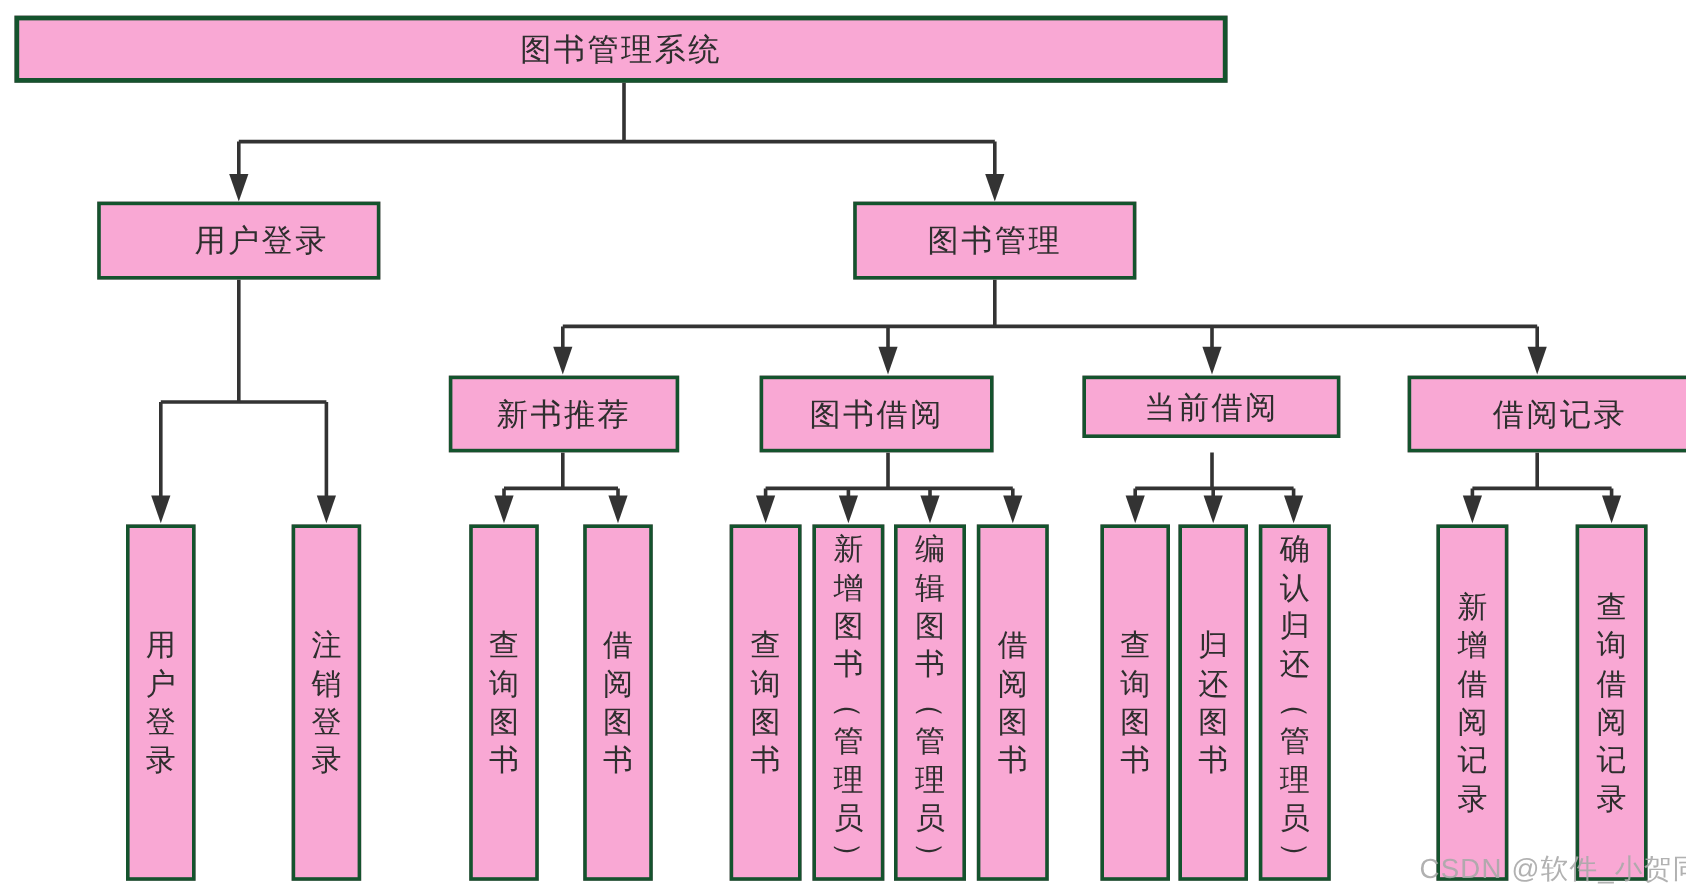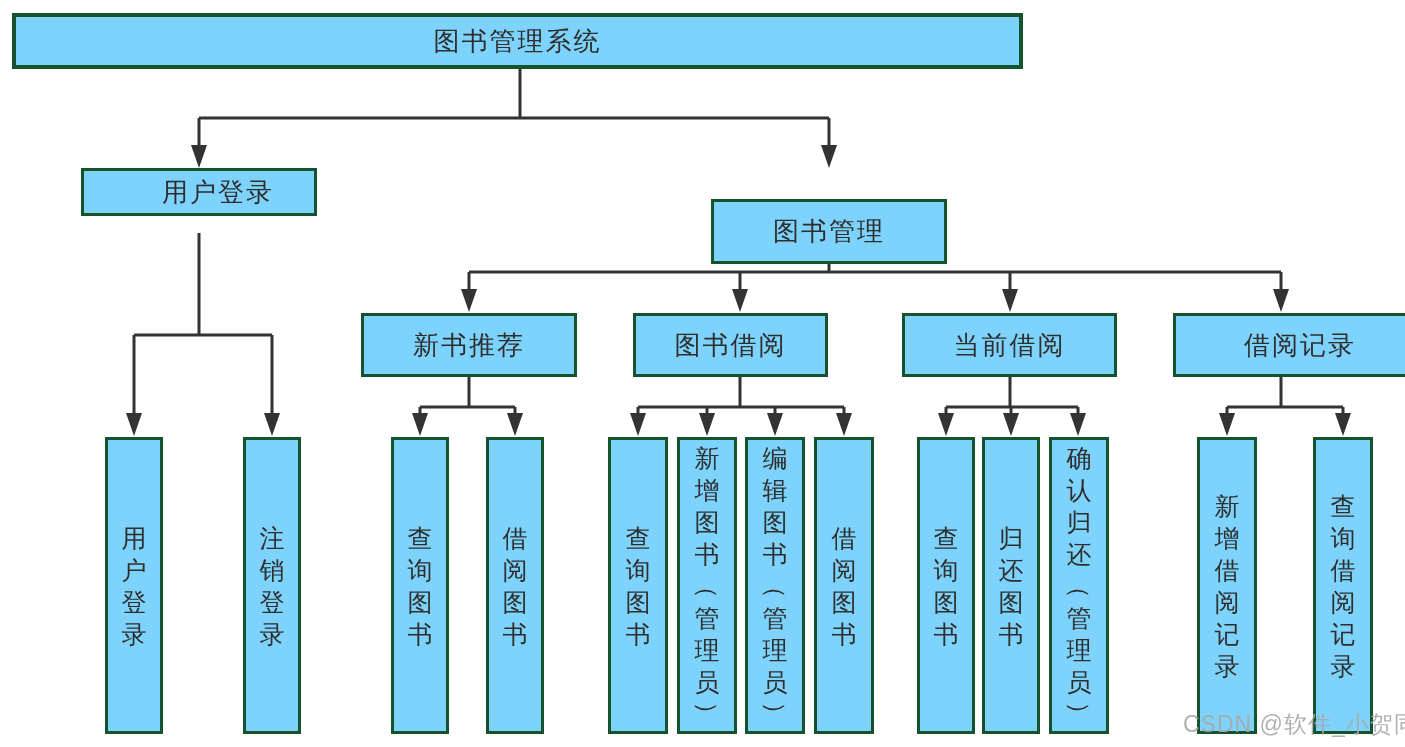--- a/index.html
+++ b/index.html
@@ -1,31 +1,31 @@
 <!DOCTYPE html>
 <html><head>
 <meta charset="utf-8">
 <style>
   html,body { margin:0; padding:0; background:#ffffff; }
   body { width:1405px; height:747px; font-family:"Liberation Sans", sans-serif; }
   .stage { position:relative; width:1405px; height:747px; background:#fff; overflow:hidden; }
   svg.connectors { position:absolute; left:0; top:0; z-index:1; }
   .box {
     position:absolute; z-index:2; box-sizing:border-box;
-    background:#7dd3fc; border:3px solid #14532d;
+    background:#f9a8d4; border:3px solid #14532d;
     display:flex; align-items:center; justify-content:center;
     color:#2e2e2e;
   }
   .h   { font-size:26px; letter-spacing:2px; }
   .root{ left:12px;  top:13px;  width:1011px; height:56px; border-width:4px;}
-  .n2a { left:81px;  top:168px; width:236px;  height:48px;padding-left:38px; }
-  .n2b { left:711px; top:168px; width:236px;  height:65px;margin-top:31px; }
-  .n3a { left:361px; top:313px; width:216px;  height:64px; }
+  .n2a { left:81px;  top:168px; width:236px;  height:65px;padding-left:38px; }
+  .n2b { left:711px; top:168px; width:236px;  height:65px; }
+  .n3a { left:374px; top:313px; width:192px;  height:64px; }
   .n3b { left:633px; top:313px; width:195px;  height:64px; }
-  .n3c { left:902px; top:313px; width:215px;  height:64px; }
+  .n3c { left:902px; top:313px; width:215px;  height:52px; }
   .n3d { left:1173px;top:313px; width:254px;  height:64px; }
   .leaf{
     top:437px; width:58px; height:297px;
     flex-direction:column; font-size:25px;
     justify-content:center;
   }
   .leaf.w60 { width:60px; }
   .vchar { height:32px; line-height:32px; text-align:center; }
   .vchar.rot { transform:rotate(90deg); }
   .watermark {

